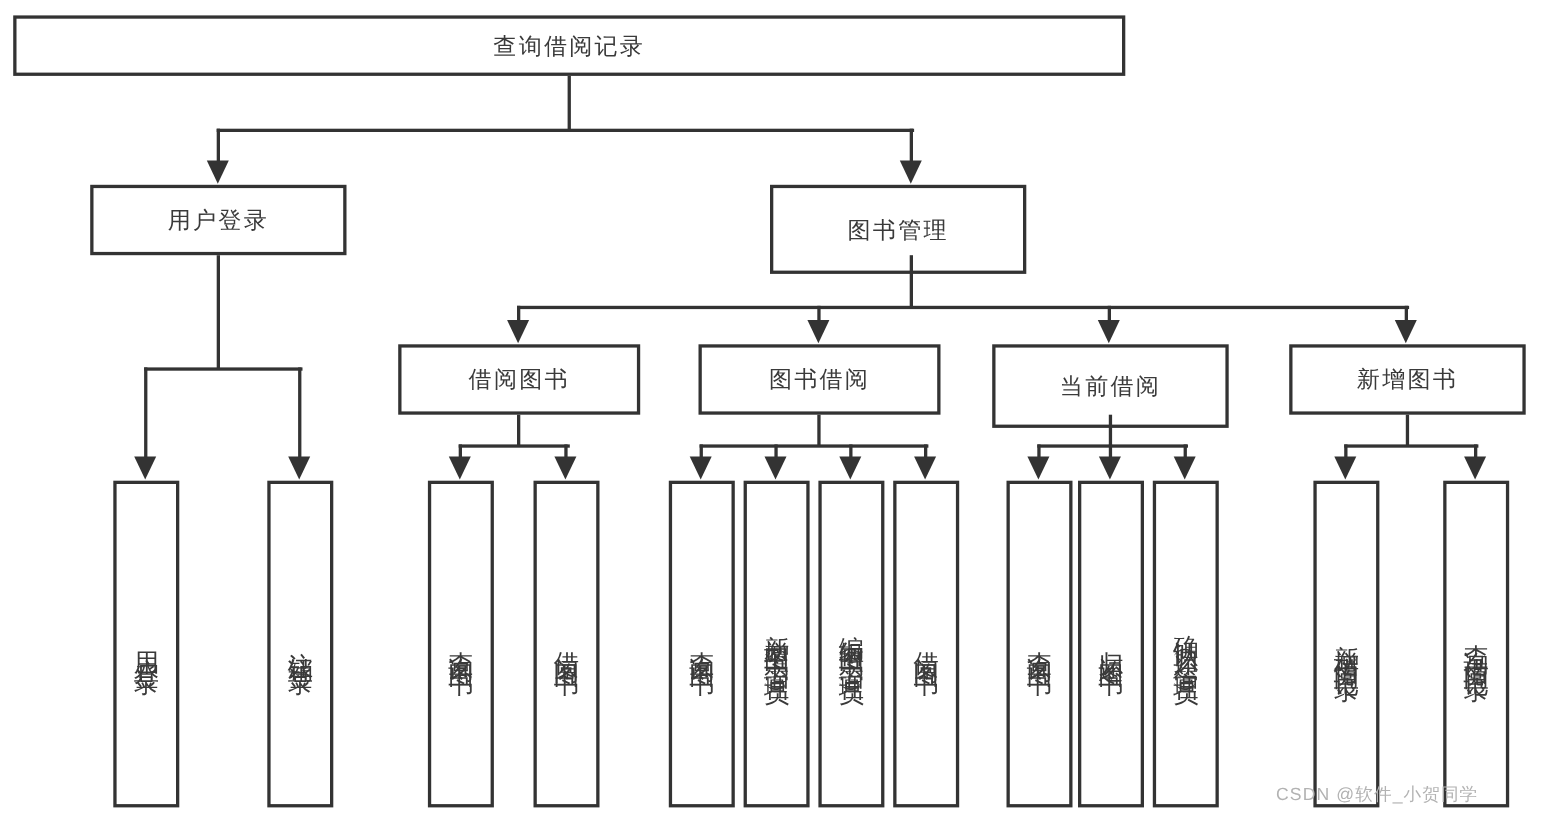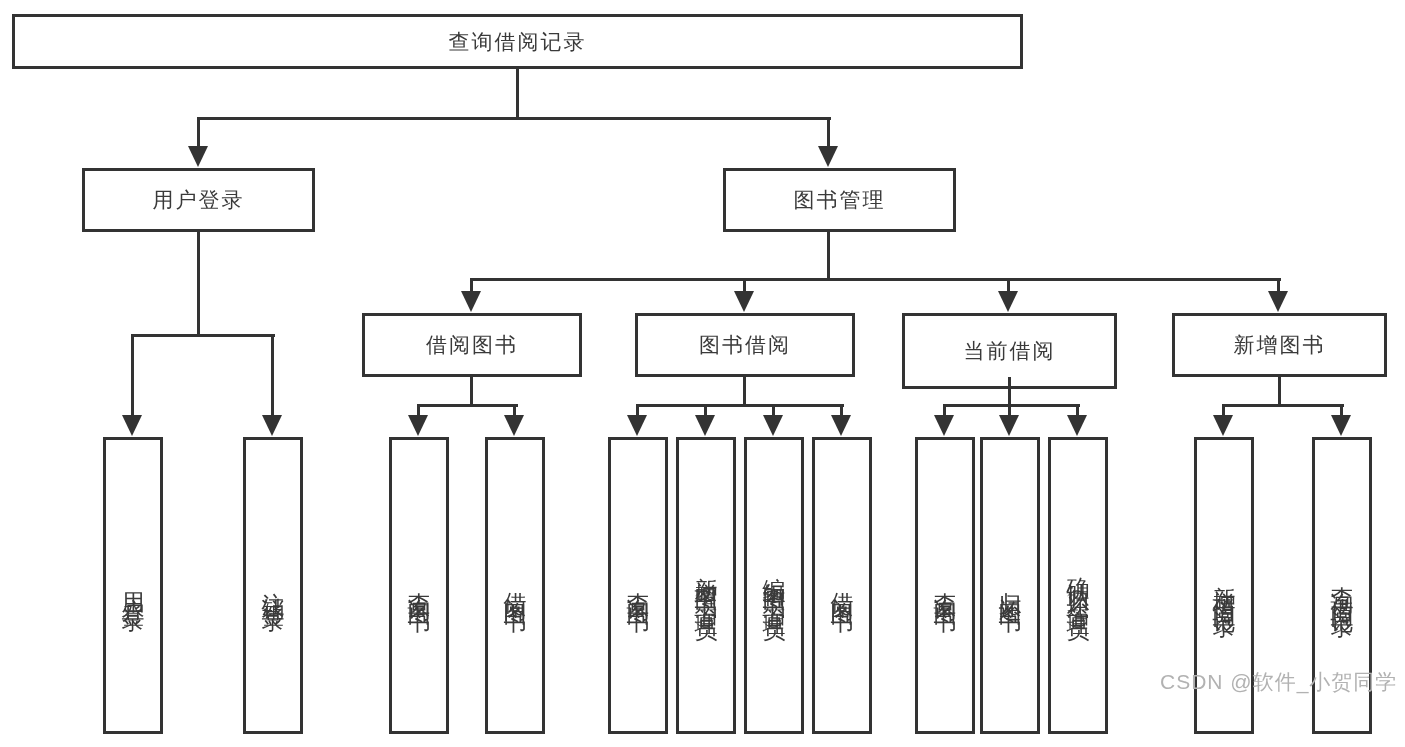--- a/index.html
+++ b/index.html
@@ -24,42 +24,42 @@
     writing-mode:vertical-rl;text-orientation:upright;
     font-size:23px;letter-spacing:6px;line-height:1;color:var(--text);
   }
   .hline{position:absolute;height:3px;background:var(--line);}
   .vline{position:absolute;width:3px;background:var(--line);}
   .ahead{
     position:absolute;width:0;height:0;
     border-left:10px solid transparent;border-right:10px solid transparent;
     border-top:21px solid var(--line);
   }
-  .watermark{position:absolute;left:1160px;top:668px;font-size:21px;color:var(--wm);letter-spacing:1px;white-space:nowrap;}
+  .watermark{position:absolute;left:1160px;top:712px;font-size:16px;color:var(--wm);letter-spacing:1px;white-space:nowrap;}
 </style>
 </head>
 <body>
 
 <div class="stage">
 
   <div class="box" style="left:12px;top:14px;width:1011px;height:55px;">
     <span>查询借阅记录</span>
   </div>
 
   <div class="vline" style="left:516px;top:69px;height:49px;"></div>
   <div class="hline" style="left:197px;top:117px;width:634px;"></div>
   <div class="vline" style="left:197px;top:117px;height:32px;"></div>
   <div class="ahead" style="left:188px;top:146px;"></div>
   <div class="vline" style="left:827px;top:117px;height:32px;"></div>
   <div class="ahead" style="left:818px;top:146px;"></div>
 
   <div class="box" style="left:82px;top:168px;width:233px;height:64px;">
     <span>用户登录</span>
   </div>
-  <div class="box" style="left:723px;top:168px;width:233px;height:64px;">
+  <div class="box" style="left:700px;top:168px;width:233px;height:81px;">
     <span>图书管理</span>
   </div>
 
   <div class="vline" style="left:197px;top:232px;height:103px;"></div>
   <div class="hline" style="left:131px;top:334px;width:144px;"></div>
   <div class="vline" style="left:131px;top:334px;height:84px;"></div>
   <div class="ahead" style="left:122px;top:415px;"></div>
   <div class="vline" style="left:271px;top:334px;height:84px;"></div>
   <div class="ahead" style="left:262px;top:415px;"></div>
 

